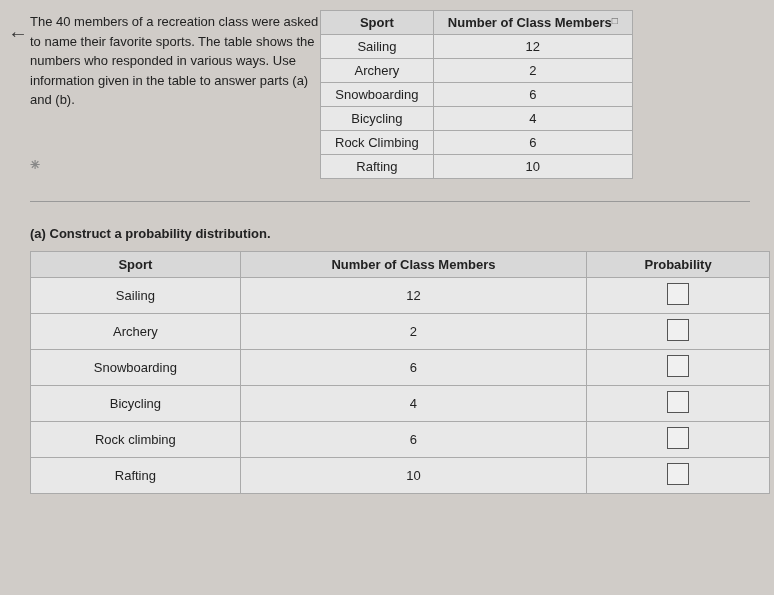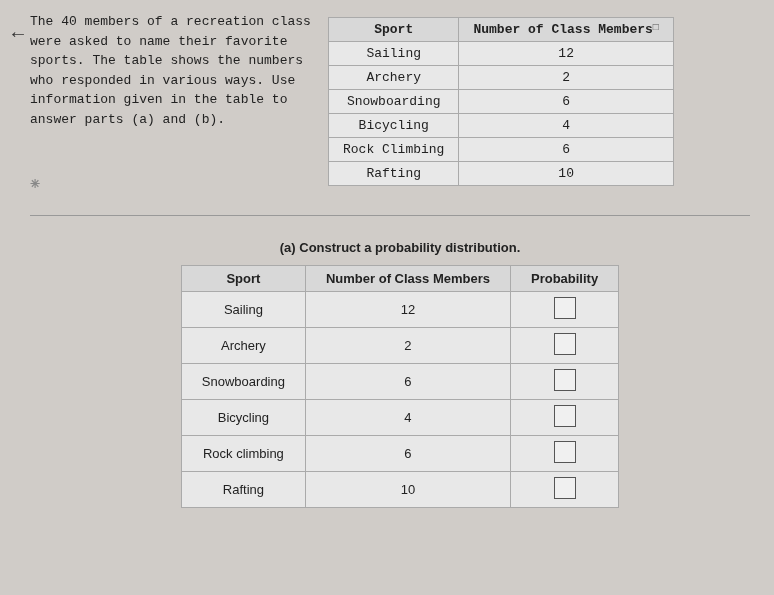--- a/index.html
+++ b/index.html
@@ -43,23 +43,22 @@
       display: flex;
       flex-direction: column;
       gap: 18px;
       width: 740px;
     }
 
     
     .top-section {
       display: flex;
       flex-direction: row;
-      gap: 8px;
-      align-items: center;
-      font-family: Liberation Mono, monospace;
+      gap: 0;
+      align-items: flex-start;
     }
 
     .problem-text {
       max-width: 290px;
       line-height: 1.5;
       font-size: 13px;
       padding-top: 2px;
     }
 
     .problem-text p {
@@ -99,21 +98,20 @@
       float: right;
       font-size: 10px;
       color: #555;
     }
 
     
     .bottom-section {
       display: flex;
       flex-direction: column;
       gap: 6px;
-      align-items: center;
     }
 
     .instruction-text {
       font-size: 13px;
       line-height: 1.6;
     }
 
     
     .prob-table {
       border-collapse: collapse;

